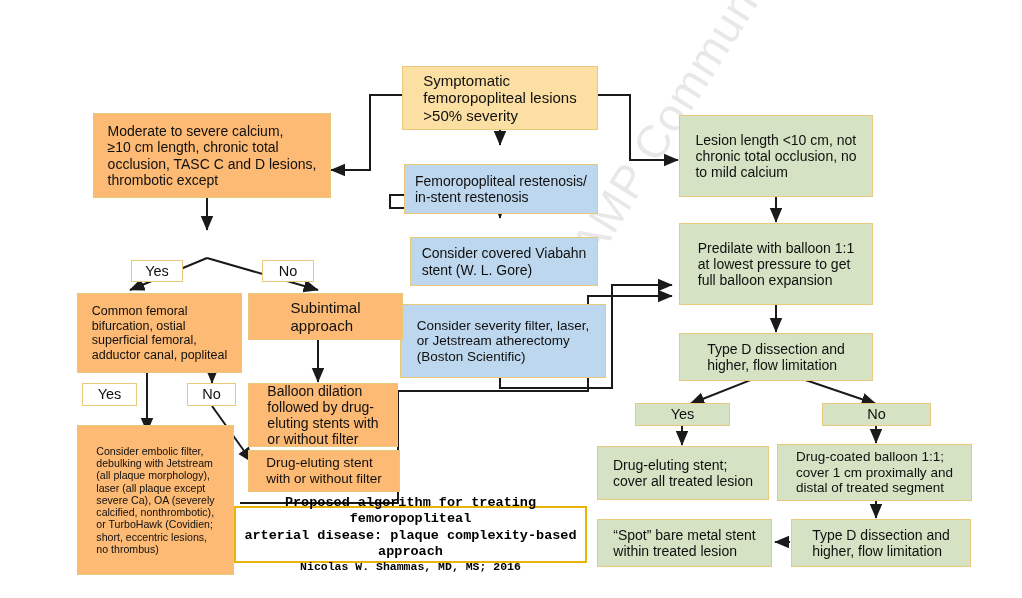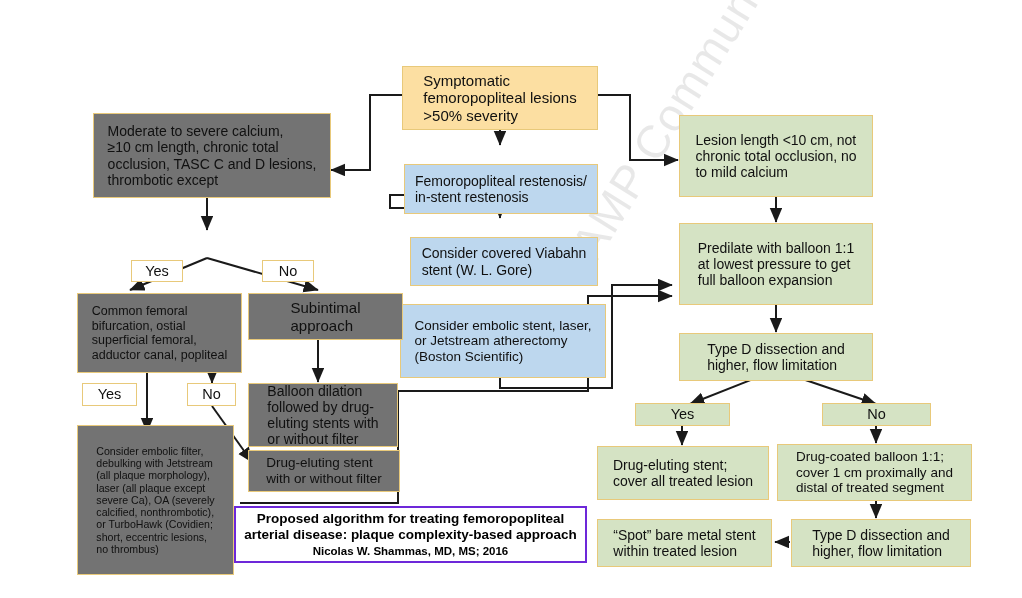--- a/index.html
+++ b/index.html
@@ -42,46 +42,47 @@
     box-sizing: border-box;
     border: 1px solid #e8c97a;
     display: flex;
     align-items: center;
     justify-content: center;
     color: #101010;
     line-height: 1.16;
     padding: 2px 4px;
   }
   .n-orange { background: #fcdfa2; }
-  .n-salmon { background: #737373; }
+  .n-salmon { background: #fdba74; }
   .n-blue   { background: #bdd7ee; margin-top: 18px; }
   .n-green  { background: #d5e3c4; }
   .yn {
     background: #ffffff;
     border: 1px solid #e8c97a;
     font-size: 14.5px;
   }
   .yn-green {
     background: #d5e3c4;
     border: 1px solid #e8c97a;
     font-size: 14.5px;
   }
   .caption {
     position: absolute;
     box-sizing: border-box;
     background: #ffffff;
-    border: 2px solid #6d28d9;
+    border: 2px solid #eab308;
     display: flex;
     flex-direction: column;
     align-items: center;
     justify-content: center;
     text-align: center;
     font-weight: bold;
     color: #000000;
     line-height: 1.22;
+    font-family: Liberation Mono, monospace;
   }
   .cap-line { display: block; }
   .f15 { font-size: 15px; }
   .f14 { font-size: 14px; }
   .f135 { font-size: 13.5px; }
   .f125 { font-size: 12.5px; }
   .f115 { font-size: 11.5px; }
   .f105 { font-size: 10.6px; }
 </style>
 </head>
@@ -162,21 +163,21 @@
 
   <div class="node n-blue f14" style="left:410px; top:219px; width:188px; height:49px;">
     <div>
       <span class="cap-line">Consider covered Viabahn</span>
       <span class="cap-line">stent (W. L. Gore)</span>
     </div>
   </div>
 
   <div class="node n-blue f135" style="left:400px; top:286px; width:206px; height:74px;">
     <div>
-      <span class="cap-line">Consider embolic stent, laser,</span>
+      <span class="cap-line">Consider severity filter, laser,</span>
       <span class="cap-line">or Jetstream atherectomy</span>
       <span class="cap-line">(Boston Scientific)</span>
     </div>
   </div>
 
   <div class="node n-salmon f14" style="left:93px; top:113px; width:238px; height:85px;">
     <div>
       <span class="cap-line">Moderate to severe calcium,</span>
       <span class="cap-line">≥10 cm length, chronic total</span>
       <span class="cap-line">occlusion, TASC C and D lesions,</span>

